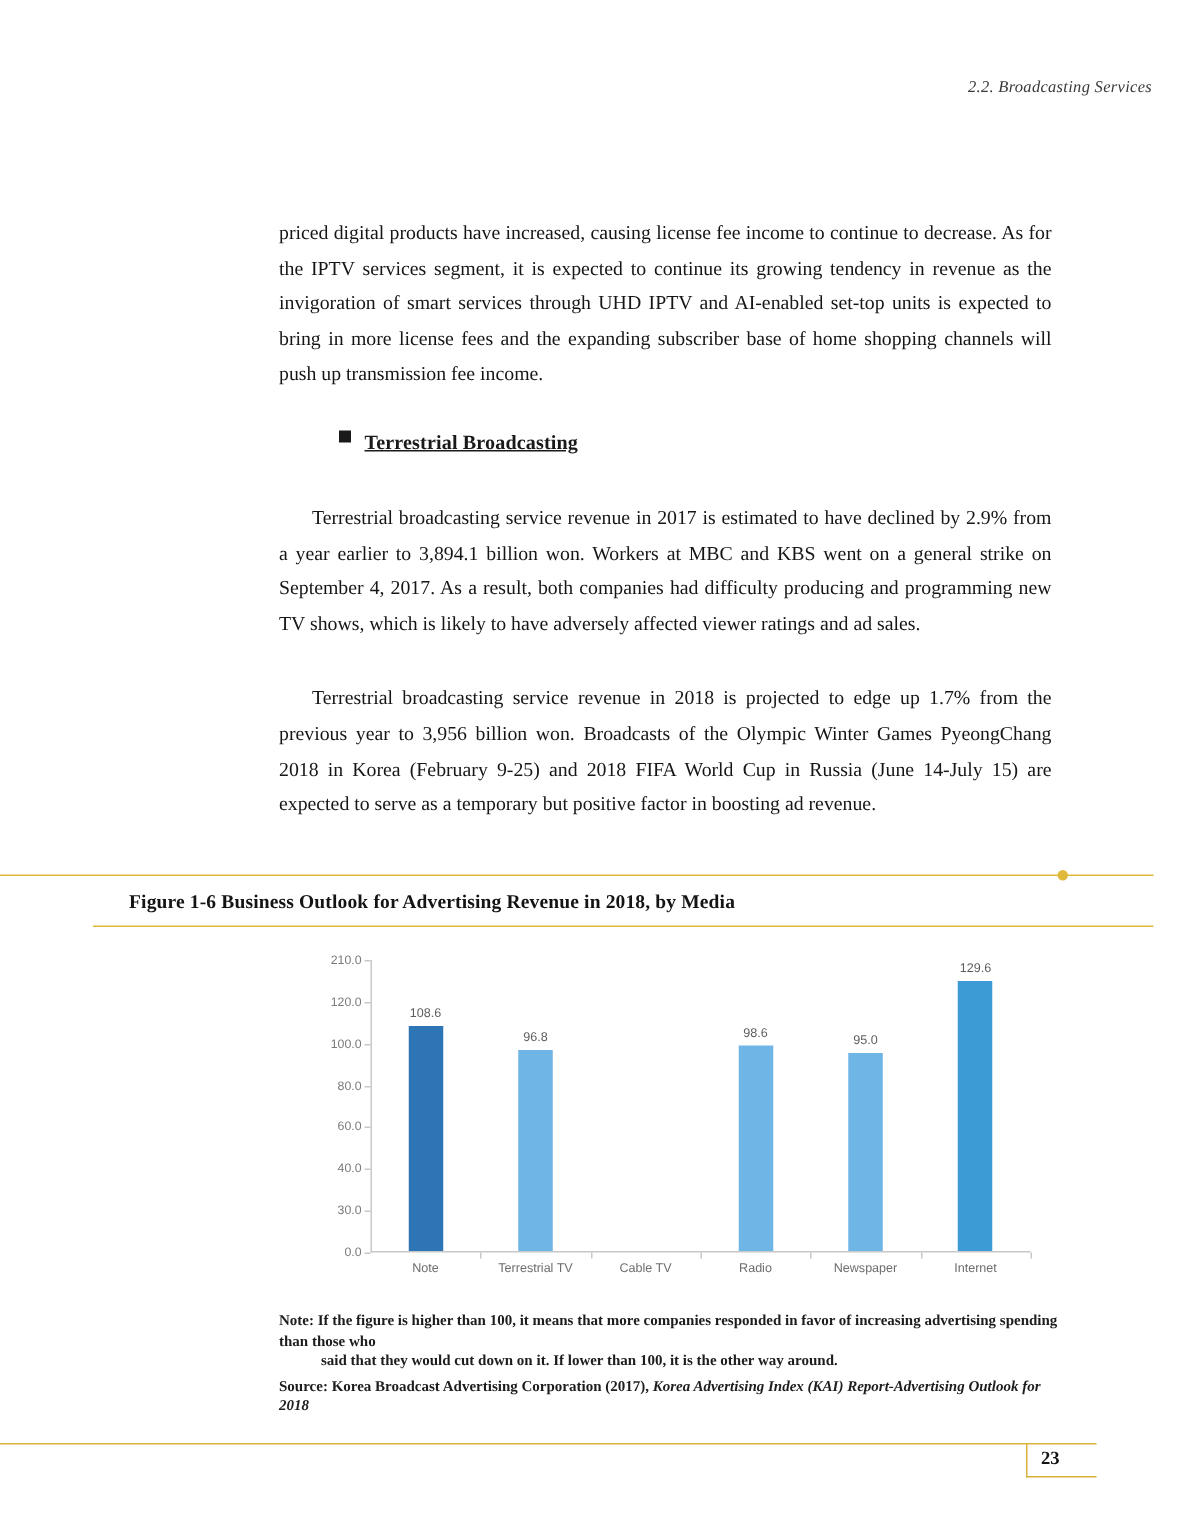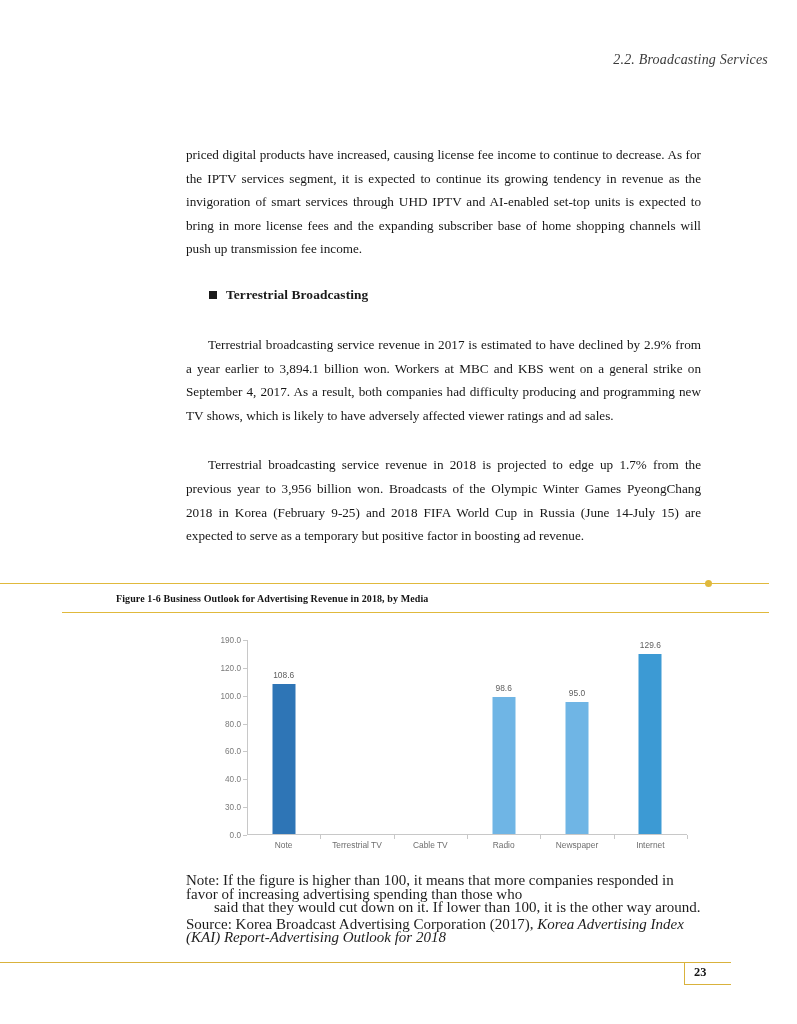--- a/index.html
+++ b/index.html
@@ -16,21 +16,21 @@
     color: #1a1a1a;
     overflow: hidden;
   }
 
   
   .running-header {
     position: absolute;
     top: 52px;
     right: 29px;
     font-style: italic;
-    font-size: 14px;
+    font-size: 11px;
     color: #3a3a3a;
     letter-spacing: 0.2px;
   }
 
   
   .body-col {
     position: absolute;
     left: 186px;
     top: 143px;
     width: 515px;
@@ -44,22 +44,22 @@
     color: #161616;
   }
   p.para.indent { text-indent: 22px; }
   .gap-1 { height: 26px; }
   .gap-2 { height: 30px; }
   .gap-3 { height: 26px; }
 
   
   .section-head {
     display: flex;
-    align-items: center;
-    margin-left: 23px;
+    margin-left: 40px;
+    text-decoration: underline;
   }
   .bullet-square {
     width: 8px;
     height: 8px;
     background: #1a1a1a;
     margin-right: 9px;
     flex: none;
   }
   .section-head-label {
     font-size: 13.4px;
@@ -84,22 +84,22 @@
   .rule-dot {
     position: absolute;
     top: -3px;
     left: 705px;
     width: 7px;
     height: 7px;
     border-radius: 50%;
     background: #e0b93c;
   }
   .fig-caption {
-    margin: 9px 0 0 116px;
-    font-size: 10px;
+    margin: 9px 0 0 86px;
+    font-size: 13px;
     font-weight: bold;
     color: #141414;
     letter-spacing: 0.1px;
   }
   .rule-bottom {
     margin: 8px 28px 0 62px;
     height: 1px;
     background: #e0b93c;
   }
 
@@ -208,23 +208,24 @@
     font-family: "Liberation Sans", sans-serif;
     white-space: nowrap;
   }
 
   
   .notes {
     position: absolute;
     left: 186px;
     top: 874px;
     width: 520px;
-    font-size: 15px;
+    font-size: 10px;
     line-height: 13.6px;
     color: #1d1d1d;
+    font-weight: bold;
   }
   .note-line-1 { margin: 0; }
   .note-line-2 { margin: 0 0 0 28px; }
   .source-line { margin: 3px 0 0 0; }
   .src-italic { font-style: italic; }
 
   
   .page-no-wrap {
     position: absolute;
     left: 0;
@@ -295,29 +296,33 @@
 
   <div class="chart">
     <div class="y-labels">
         <div class="y-label" style="top: 195px;">0.0</div>
         <div class="y-label" style="top: 167.143px;">30.0</div>
         <div class="y-label" style="top: 139.286px;">40.0</div>
         <div class="y-label" style="top: 111.429px;">60.0</div>
         <div class="y-label" style="top: 83.5714px;">80.0</div>
         <div class="y-label" style="top: 55.7143px;">100.0</div>
         <div class="y-label" style="top: 27.8571px;">120.0</div>
-        <div class="y-label" style="top: 0px;">190.0</div>
+        <div class="y-label" style="top: 0px;">210.0</div>
       </div>
     <div class="plot">
       <div class="axis-v"></div>
       <div class="axis-h"></div>
       <div class="bars">
           <div class="bar-slot" style="left: 0%; width: 16.6667%;">
             <div class="bar" style="height: 150.489px; background: rgb(46, 117, 182);"></div>
             <div class="bar-value" style="bottom: 154.489px;">108.6</div>
+          </div>
+          <div class="bar-slot" style="left: 16.6667%; width: 16.6667%;">
+            <div class="bar" style="height: 134.137px; background: rgb(111, 181, 229);"></div>
+            <div class="bar-value" style="bottom: 138.137px;">96.8</div>
           </div>
           <div class="bar-slot" style="left: 50%; width: 16.6667%;">
             <div class="bar" style="height: 136.631px; background: rgb(111, 181, 229);"></div>
             <div class="bar-value" style="bottom: 140.631px;">98.6</div>
           </div>
           <div class="bar-slot" style="left: 66.6667%; width: 16.6667%;">
             <div class="bar" style="height: 131.643px; background: rgb(111, 181, 229);"></div>
             <div class="bar-value" style="bottom: 135.643px;">95.0</div>
           </div>
           <div class="bar-slot" style="left: 83.3333%; width: 16.6667%;">

